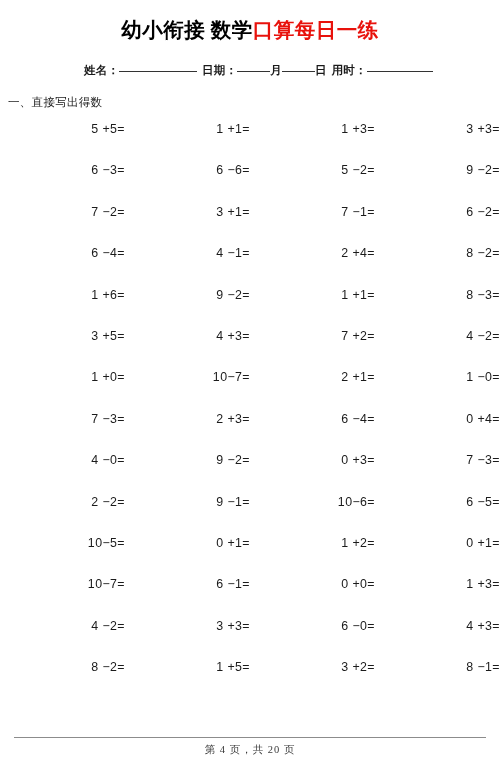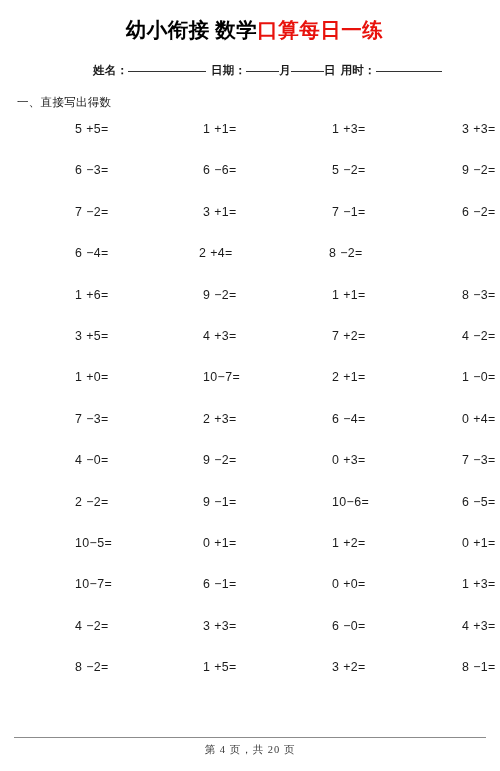--- a/index.html
+++ b/index.html
@@ -15,21 +15,20 @@
     font-family: "Liberation Sans", "DejaVu Sans", sans-serif;
     color: #000000;
     overflow: hidden;
   }
 
   .page {
     width: 500px;
     height: 771px;
     position: relative;
     box-sizing: border-box;
-    padding-left: 9px;
   }
 
   
   .title {
     text-align: center;
     font-family: "Liberation Serif", "DejaVu Serif", serif;
     font-weight: bold;
     font-size: 20.5px;
     letter-spacing: 0.5px;
     margin: 0;
@@ -88,24 +87,23 @@
     height: 41.4px;
     align-items: flex-start;
     box-sizing: border-box;
   }
   .prob-cell {
     flex: 0 0 25%;
     box-sizing: border-box;
     font-size: 12.4px;
     color: #1b1b1b;
     letter-spacing: 0.4px;
-    text-align: left;
+    text-align: right;
     white-space: nowrap;
     font-family: "Liberation Sans", "DejaVu Sans", sans-serif;
-    margin-left: 8px;
   }
   .prob-cell.c1 { padding-left: 58px; }
   .prob-cell.c2 { padding-left: 53px; }
   .prob-cell.c3 { padding-left: 49px; }
   .prob-cell.c4 { padding-left: 46px; }
 
   
   .footer {
     position: absolute;
     left: 0;
@@ -157,20 +155,21 @@
         <div class="prob-cell c4">9 −2=</div>
       </div>
       <div class="prob-row">
         <div class="prob-cell c1">7 −2=</div>
         <div class="prob-cell c2">3 +1=</div>
         <div class="prob-cell c3">7 −1=</div>
         <div class="prob-cell c4">6 −2=</div>
       </div>
       <div class="prob-row">
         <div class="prob-cell c1">6 −4=</div>
+        <div class="prob-cell c2">4 −1=</div>
         <div class="prob-cell c3">2 +4=</div>
         <div class="prob-cell c4">8 −2=</div>
       </div>
       <div class="prob-row">
         <div class="prob-cell c1">1 +6=</div>
         <div class="prob-cell c2">9 −2=</div>
         <div class="prob-cell c3">1 +1=</div>
         <div class="prob-cell c4">8 −3=</div>
       </div>
       <div class="prob-row">

